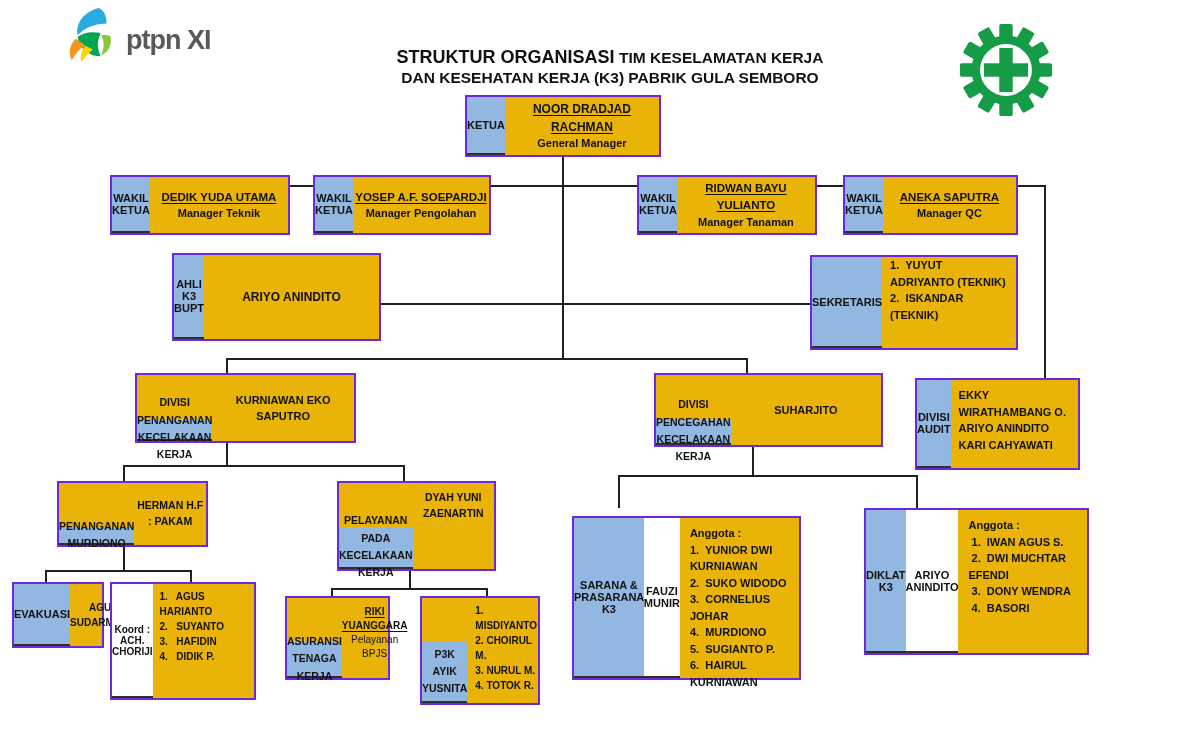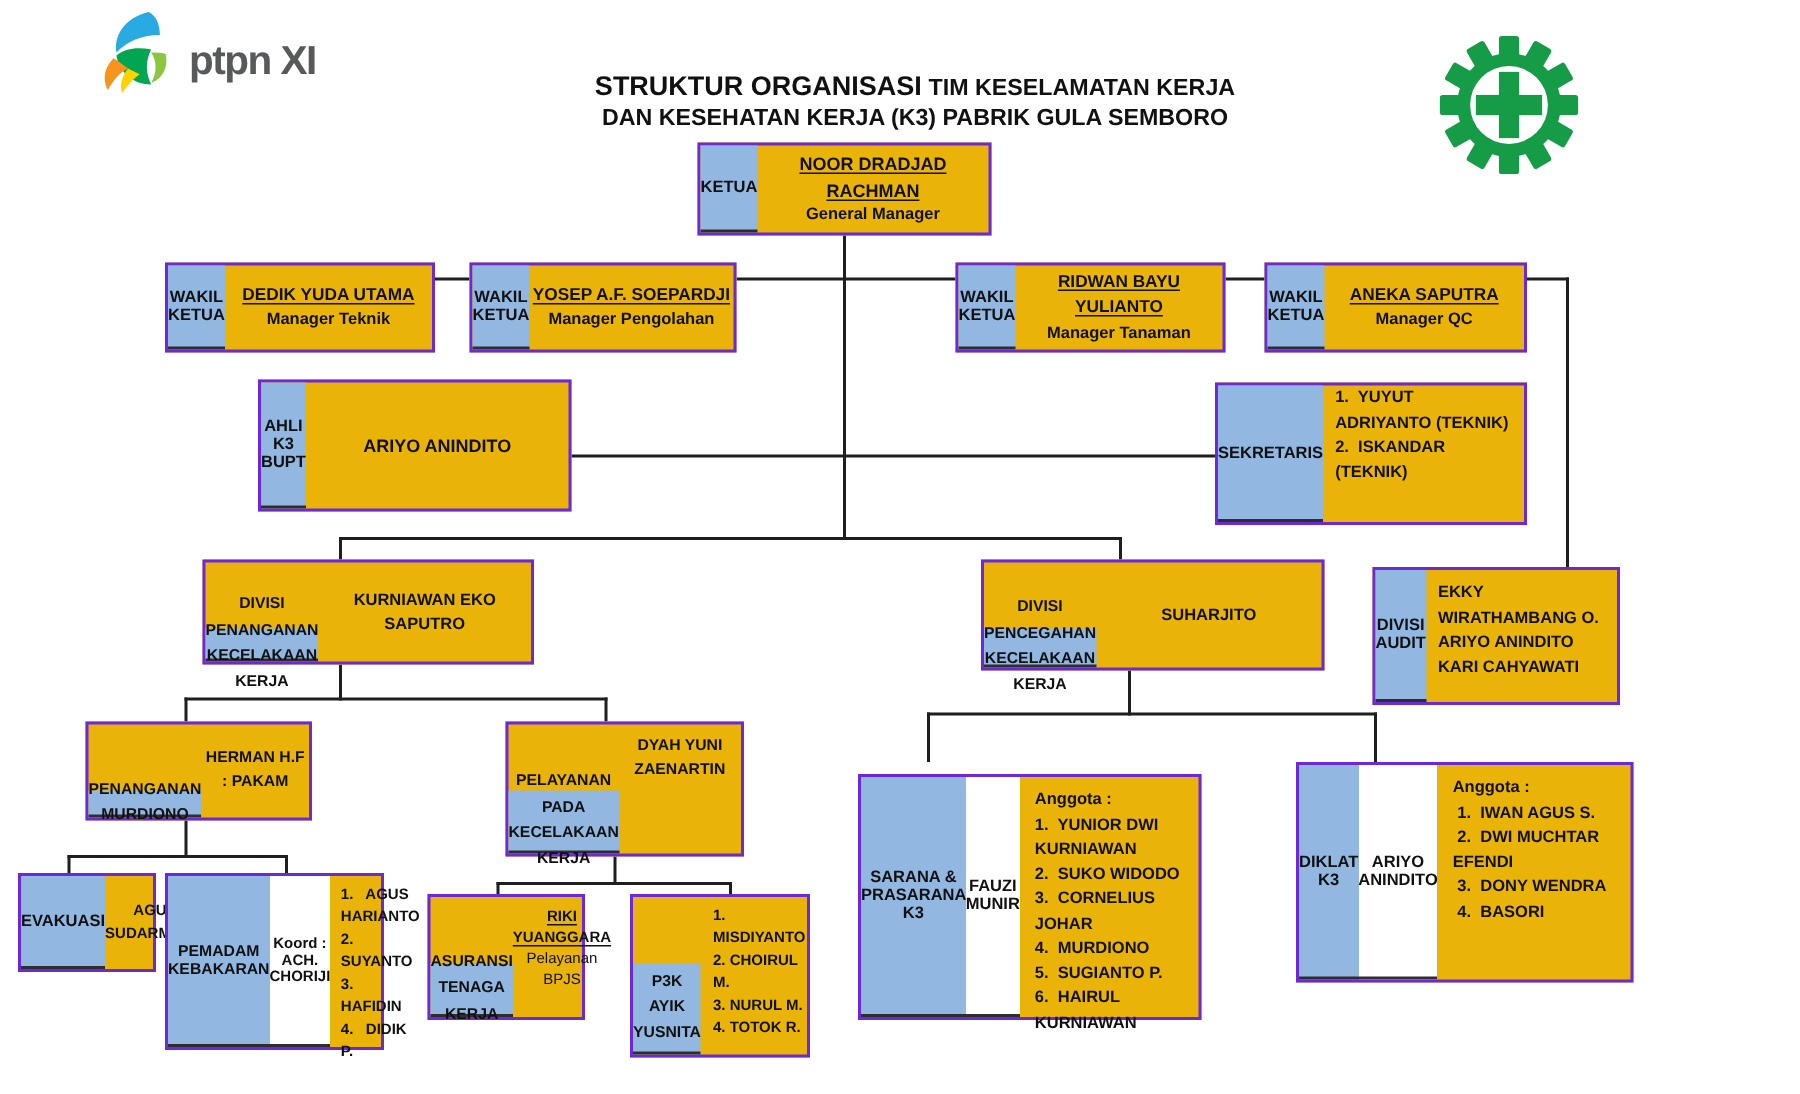--- a/index.html
+++ b/index.html
@@ -220,21 +220,20 @@
 
   <div class="box" style="left:12px;top:582px;width:92px;height:66px">
     <div class="hd" style="flex:0 0 25px">EVAKUASI</div>
     <div class="bd cc">
       <div style="font-size:10px;font-weight:600;line-height:1.5">AGUS</div>
       <div style="font-size:10px;font-weight:600;line-height:1.5">SUDARMONO</div>
     </div>
   </div>
 
   <div class="box" style="left:110px;top:582px;width:146px;height:118px">
-    <div class="hd" style="flex:0 0 26px;font-size:10.5px">PEMADAM KEBAKARAN</div>
     <div class="sub" style="flex:0 0 24px;font-size:10px">Koord : ACH. CHORIJI</div>
     <div class="bd list" style="padding:5px 7px">
       <div class="li-sm">1.   AGUS HARIANTO</div>
       <div class="li-sm">2.   SUYANTO</div>
       <div class="li-sm">3.   HAFIDIN</div>
       <div class="li-sm">4.   DIDIK P.</div>
     </div>
   </div>
 
   <div class="box" style="left:285px;top:596px;width:105px;height:84px">

